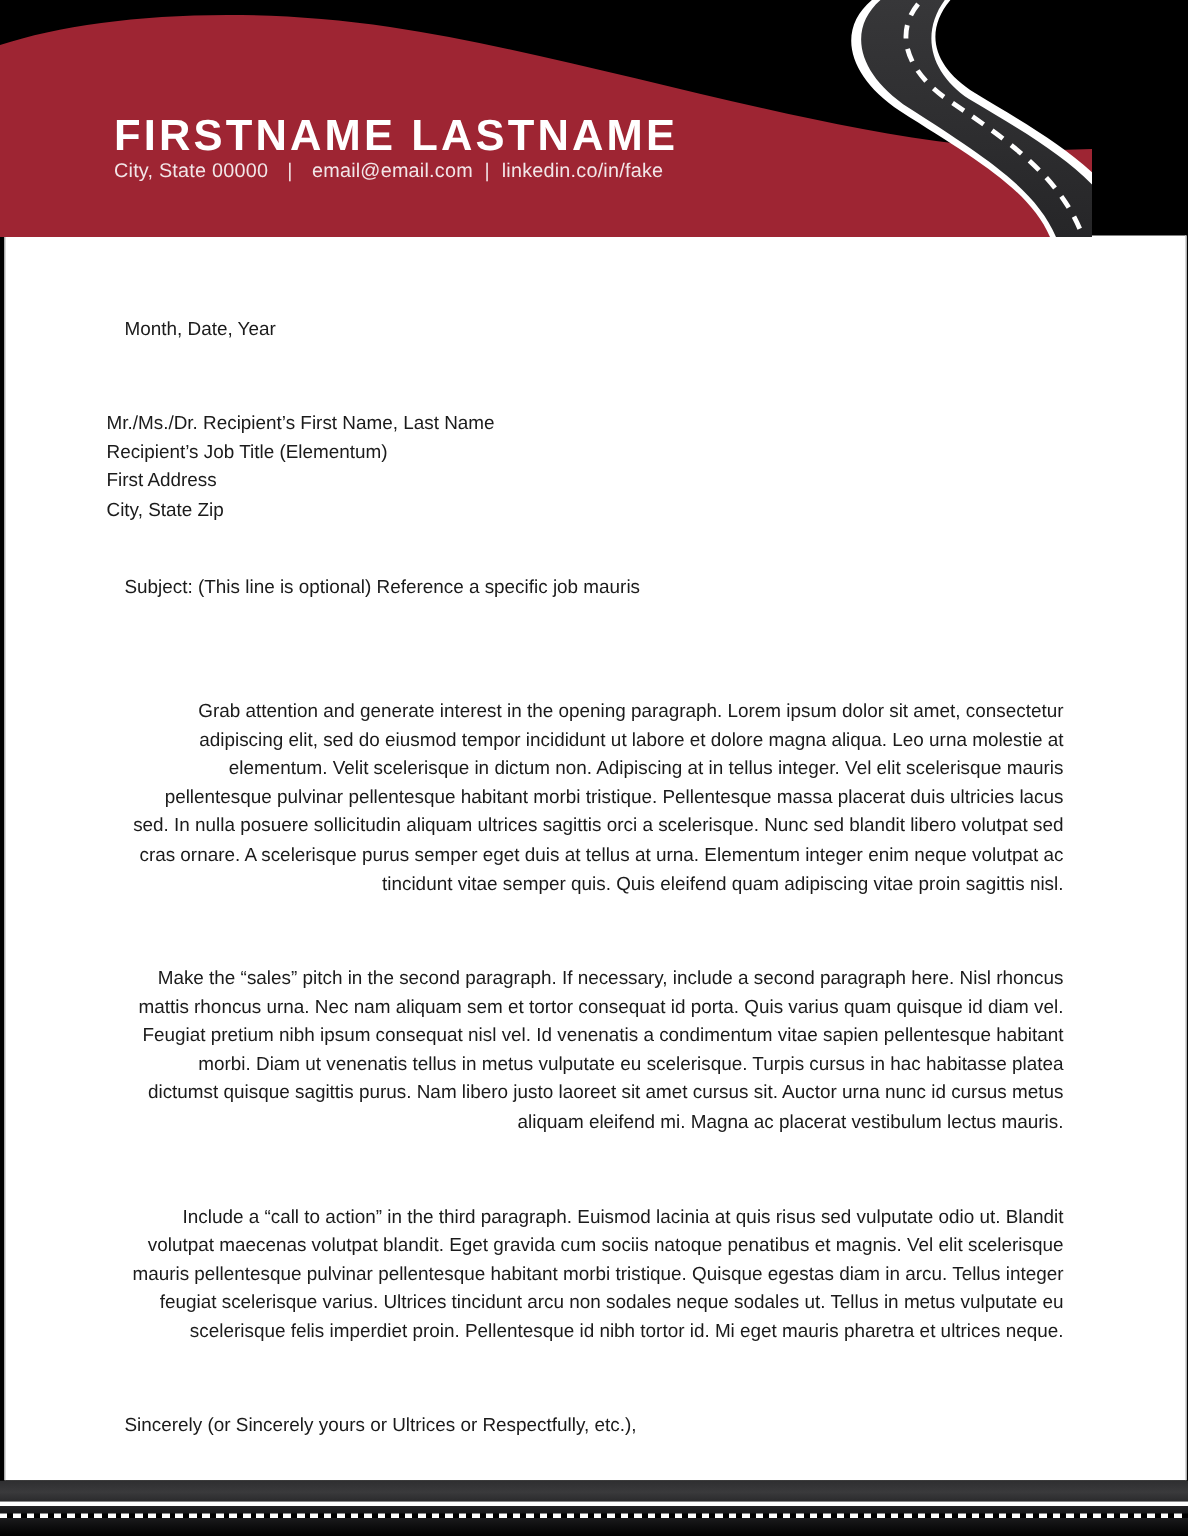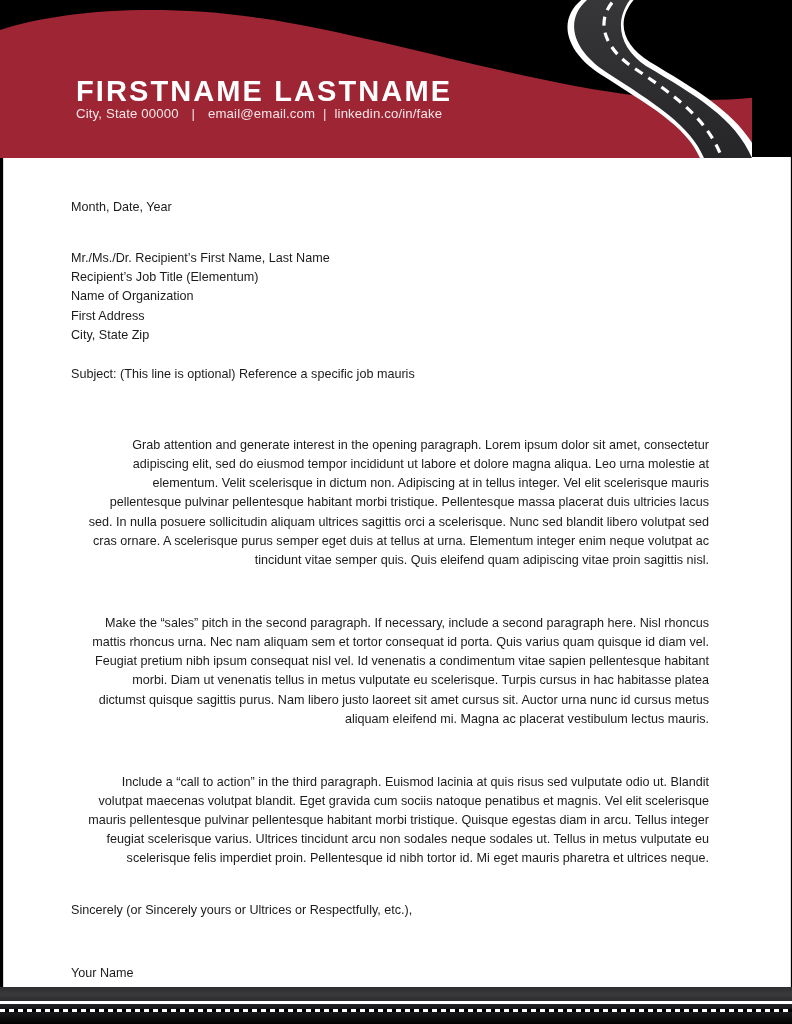--- a/index.html
+++ b/index.html
@@ -36,21 +36,20 @@
   }
 
   
   .header {
     position: absolute;
     left: 0; top: 0;
     width: 728px;
     height: 158px;
     overflow: hidden;
     background: #15803d;
-    padding-left: 24px;
   }
   .header-svg {
     position: absolute;
     left: 0; top: 0;
   }
 
   .header-text {
     position: absolute;
     left: 76px;
     top: 76px;
@@ -80,21 +79,21 @@
   
   .letter {
     position: absolute;
     left: 71px;
     top: 198px;
     width: 650px;
     color: #1b1b1b;
     font-size: 12.6px;
     line-height: 1.52;
   }
-  .letter .blk { margin: 0; }
+  .letter .blk { margin: 12px; }
   .gap-lg  { height: 32px; }
   .gap-md  { height: 20px; }
   .gap-sm  { height: 14px; }
   .gap-xl  { height: 44px; }
 
   .addr-line { white-space: nowrap; }
 
   .para {
     text-align: right;
     margin: 12px;
@@ -212,21 +211,20 @@
 
   <div class="letter">
 
     <div class="blk">Month, Date, Year</div>
 
     <div class="gap-lg"></div>
 
     <div>
       <div class="addr-line">Mr./Ms./Dr. Recipient’s First Name, Last Name</div>
       <div class="addr-line">Recipient’s Job Title (Elementum)</div>
-      <div class="addr-line">Name of Organization</div>
       <div class="addr-line">First Address</div>
       <div class="addr-line">City, State Zip</div>
     </div>
 
     <div class="gap-md"></div>
 
     <div class="blk">Subject: (This line is optional) Reference a specific job mauris</div>
 
     <div class="gap-md"></div>
 

